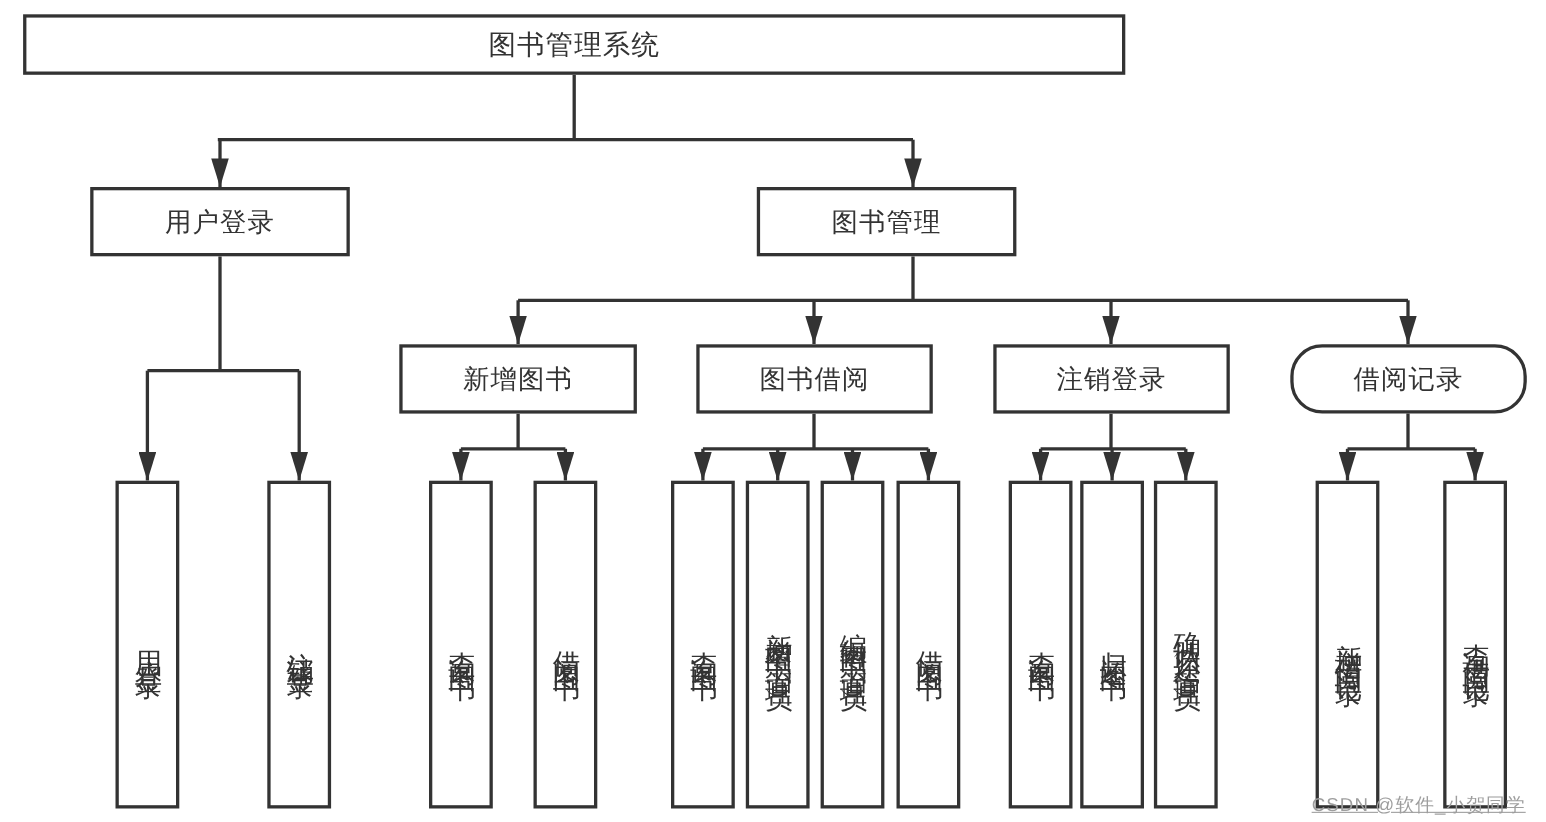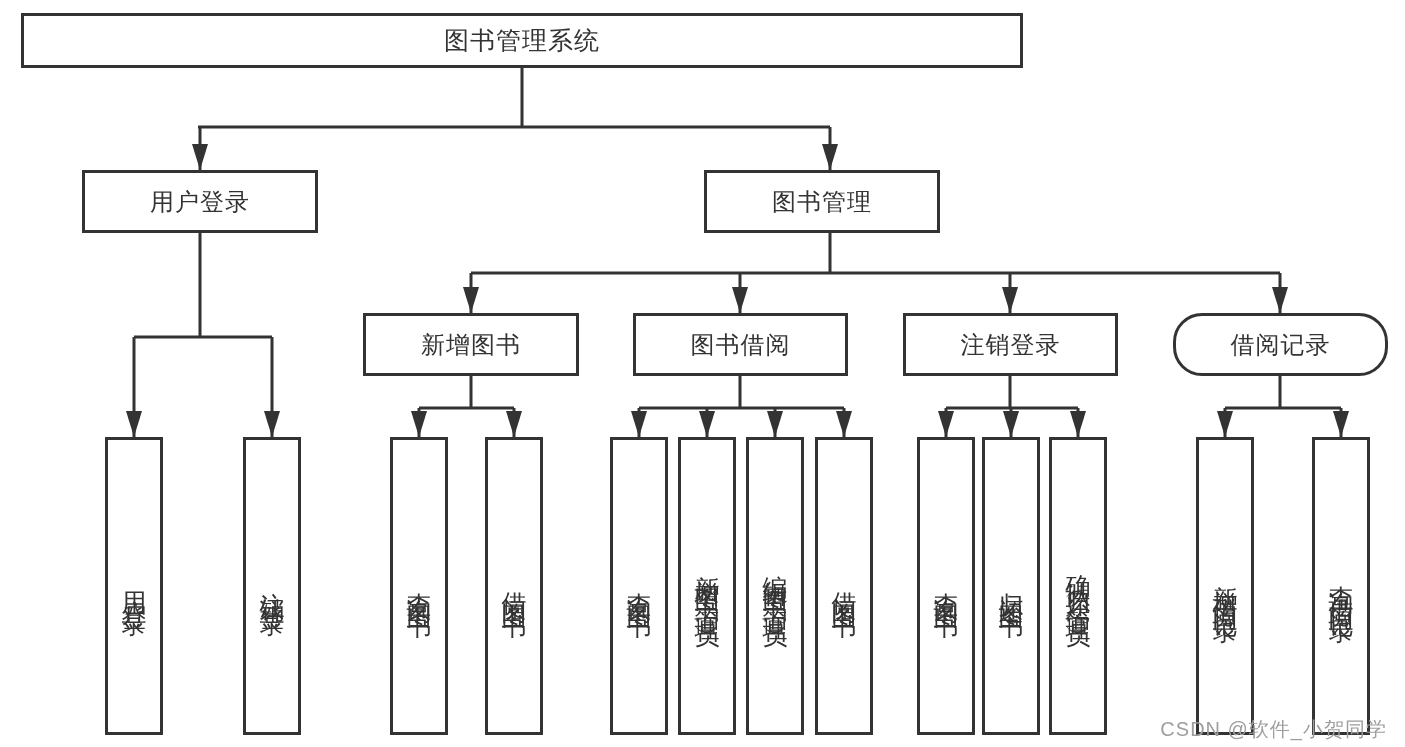--- a/index.html
+++ b/index.html
@@ -43,24 +43,25 @@
     text-orientation: mixed;
     font-size: 25px;
     letter-spacing: 7px;
     line-height: 1;
     white-space: nowrap;
   }
   .watermark {
     position: absolute;
     right: 3px;
     bottom: 4px;
-    font-size: 20px;
+    font-size: 17px;
     color: var(--wm, #9e9e9e);
     letter-spacing: 1px;
     white-space: nowrap;
+    text-decoration: underline;
   }
 </style>
 </head>
 <body>
 
 <div class="canvas">
 
   <svg class="wires" viewBox="0 0 1405 747" xmlns="http://www.w3.org/2000/svg">
     <defs>
       <marker id="arrow" viewBox="0 0 26 16" refX="26" refY="8" markerWidth="26" markerHeight="16" markerUnits="userSpaceOnUse" orient="auto">
@@ -104,21 +105,21 @@
     </g>
   </svg>
 
   <div class="box hbox root-box" style="left:21px; top:13px; width:1002px; height:55px;">
     <span>图书管理系统</span>
   </div>
 
   <div class="box hbox" style="left:82px; top:170px; width:236px; height:63px;">
     <span>用户登录</span>
   </div>
-  <div class="box hbox" style="left:704px; top:170px; width:236px; height:63px;">
+  <div class="box hbox" style="left:688px; top:170px; width:236px; height:63px;">
     <span>图书管理</span>
   </div>
 
   <div class="box hbox" style="left:363px; top:313px; width:216px; height:63px;">
     <span>新增图书</span>
   </div>
   <div class="box hbox" style="left:633px; top:313px; width:215px; height:63px;">
     <span>图书借阅</span>
   </div>
   <div class="box hbox" style="left:903px; top:313px; width:215px; height:63px;">

